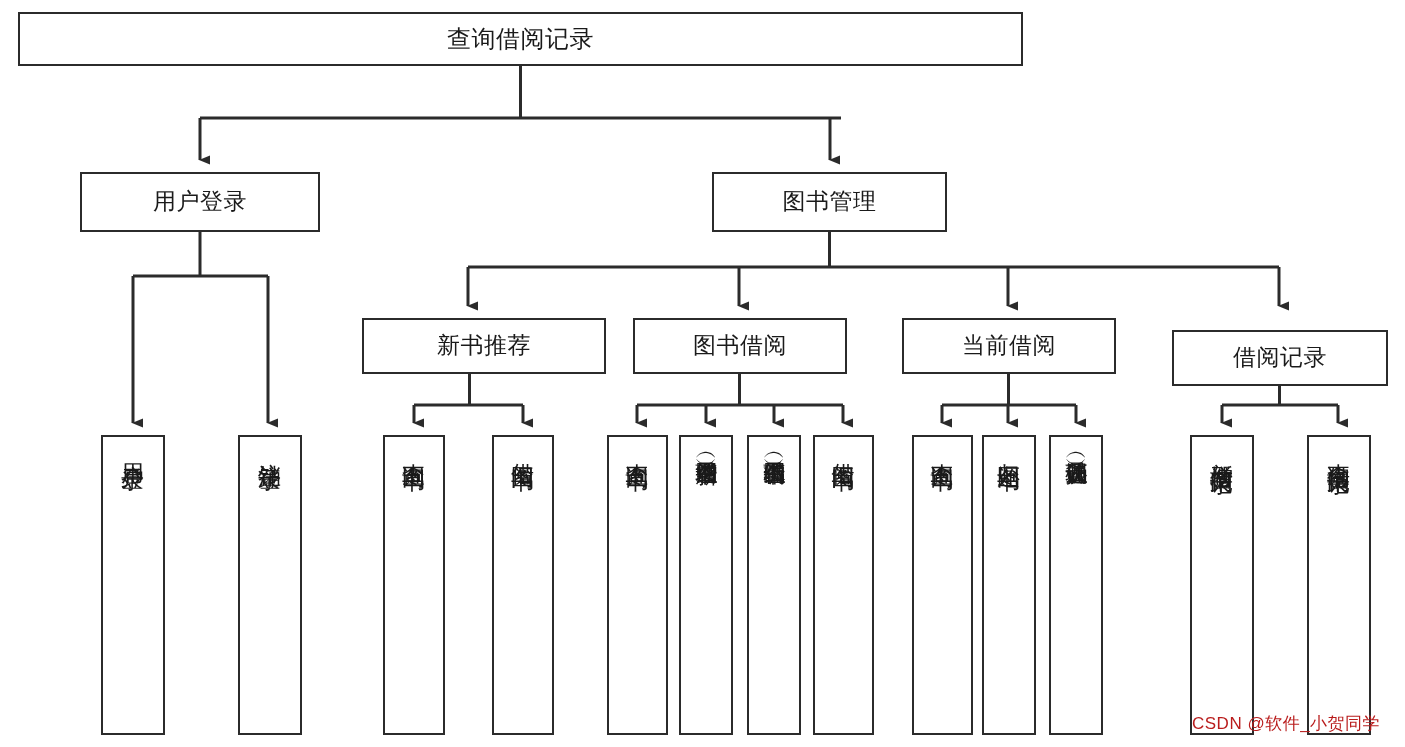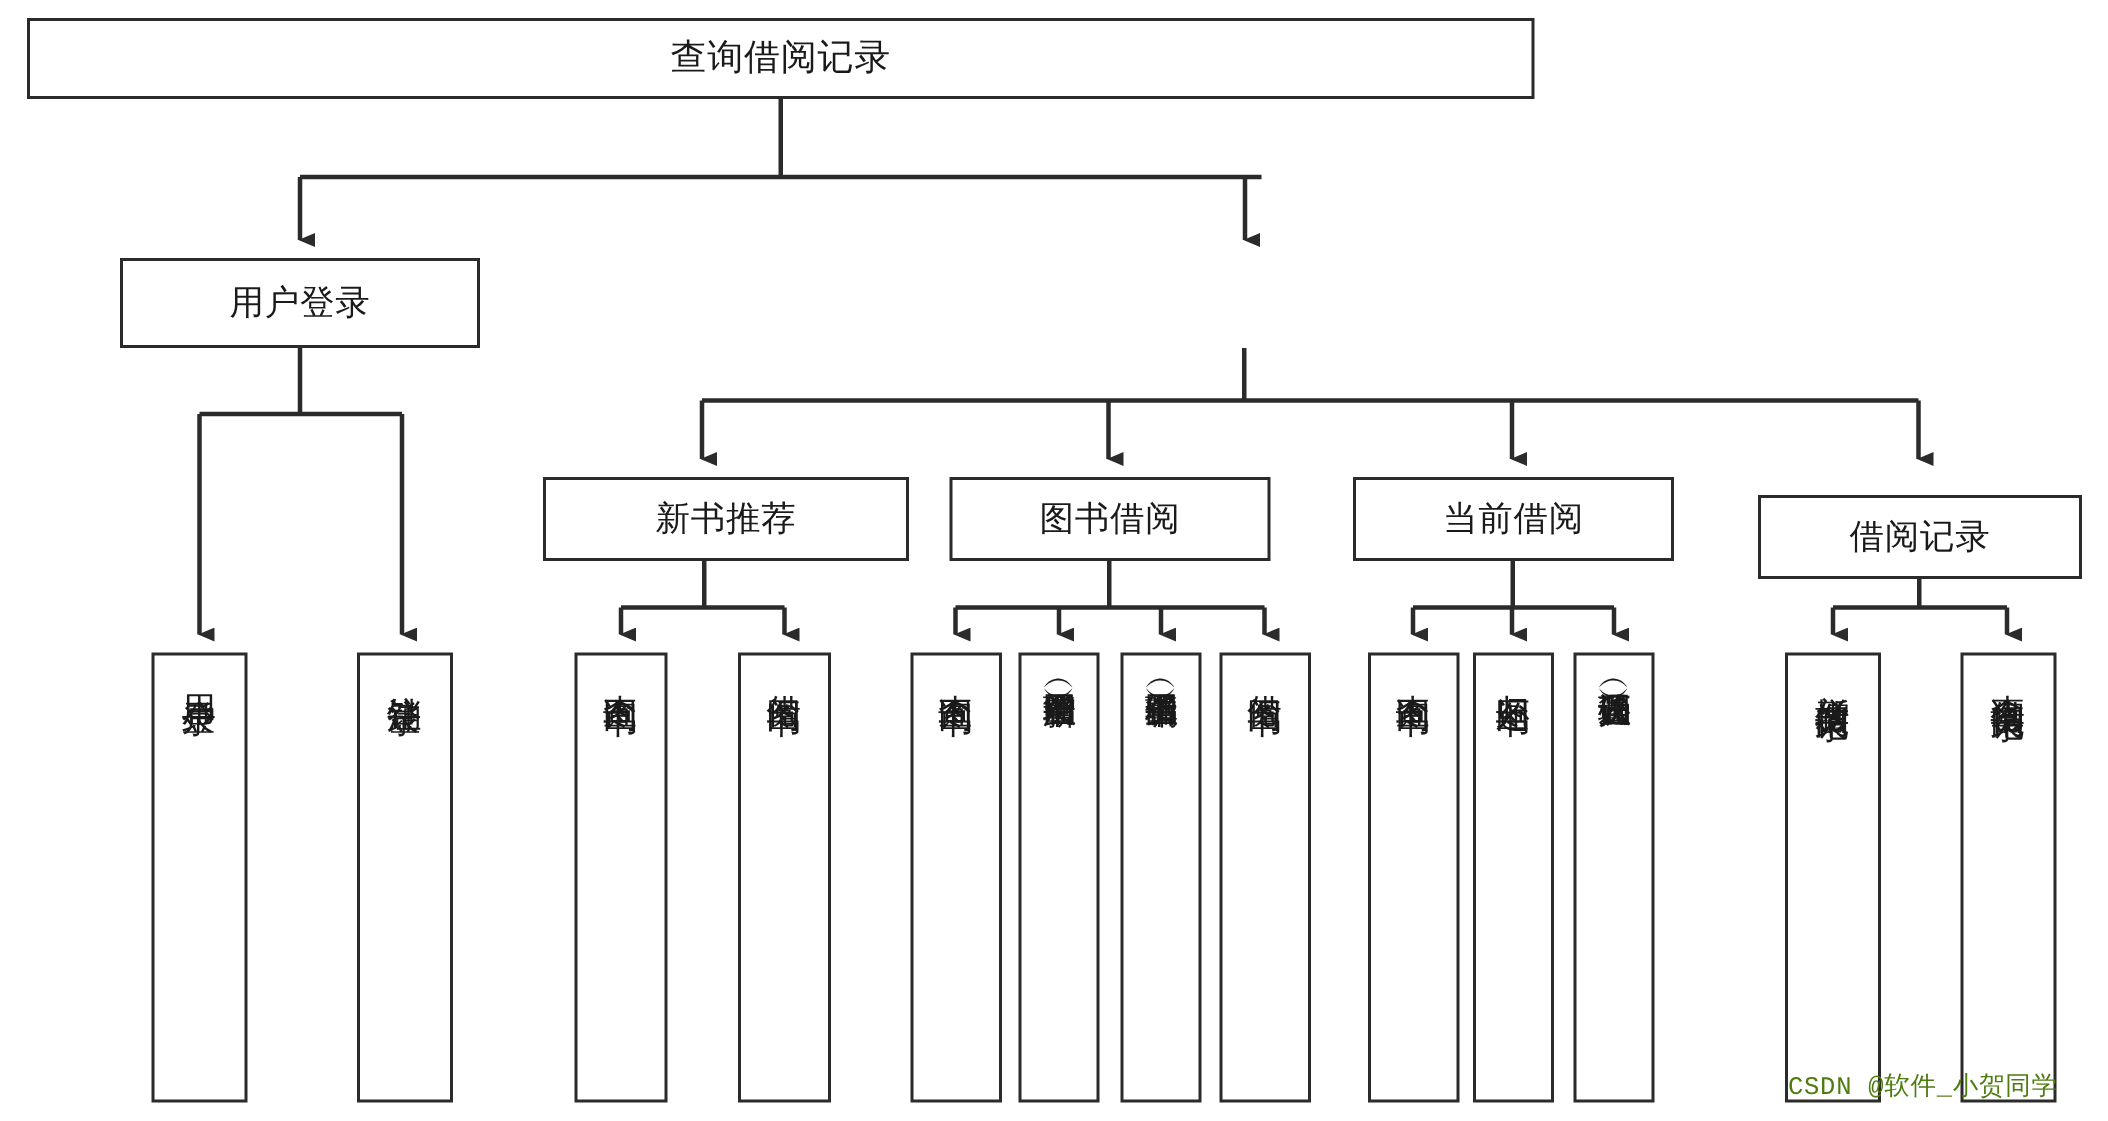--- a/index.html
+++ b/index.html
@@ -59,24 +59,23 @@
   }
   .vtext.compact {
     letter-spacing: 0px;
     font-size: 22px;
   }
   .watermark {
     position: absolute;
     left: 1192px;
     top: 712px;
     font-size: 17px;
-    color: #4d7c0f;
+    color: #b91c1c;
     white-space: nowrap;
     letter-spacing: 0.5px;
-    font-family: Liberation Mono, monospace;
   }
 </style>
 </head>
 <body>
 
 <div id="canvas">
 
   <svg class="connectors" viewBox="0 0 1405 747" xmlns="http://www.w3.org/2000/svg">
     <defs>
       <marker id="arrow" markerWidth="10" markerHeight="11" refX="4.6" refY="10" orient="auto" markerUnits="userSpaceOnUse">
@@ -127,20 +126,23 @@
     </g>
   </svg>
 
   <div class="node horiz root" style="left:18px; top:12px; width:1005px; height:54px;">
     <span>查询借阅记录</span>
   </div>
 
   <div class="node horiz" style="left:80px; top:172px; width:240px; height:60px;">
     <span>用户登录</span>
   </div>
+  <div class="node horiz" style="left:712px; top:172px; width:235px; height:60px;">
+    <span>图书管理</span>
+  </div>
 
   <div class="node horiz" style="left:362px; top:318px; width:244px; height:56px;">
     <span>新书推荐</span>
   </div>
   <div class="node horiz" style="left:633px; top:318px; width:214px; height:56px;">
     <span>图书借阅</span>
   </div>
   <div class="node horiz" style="left:902px; top:318px; width:214px; height:56px;">
     <span>当前借阅</span>
   </div>

